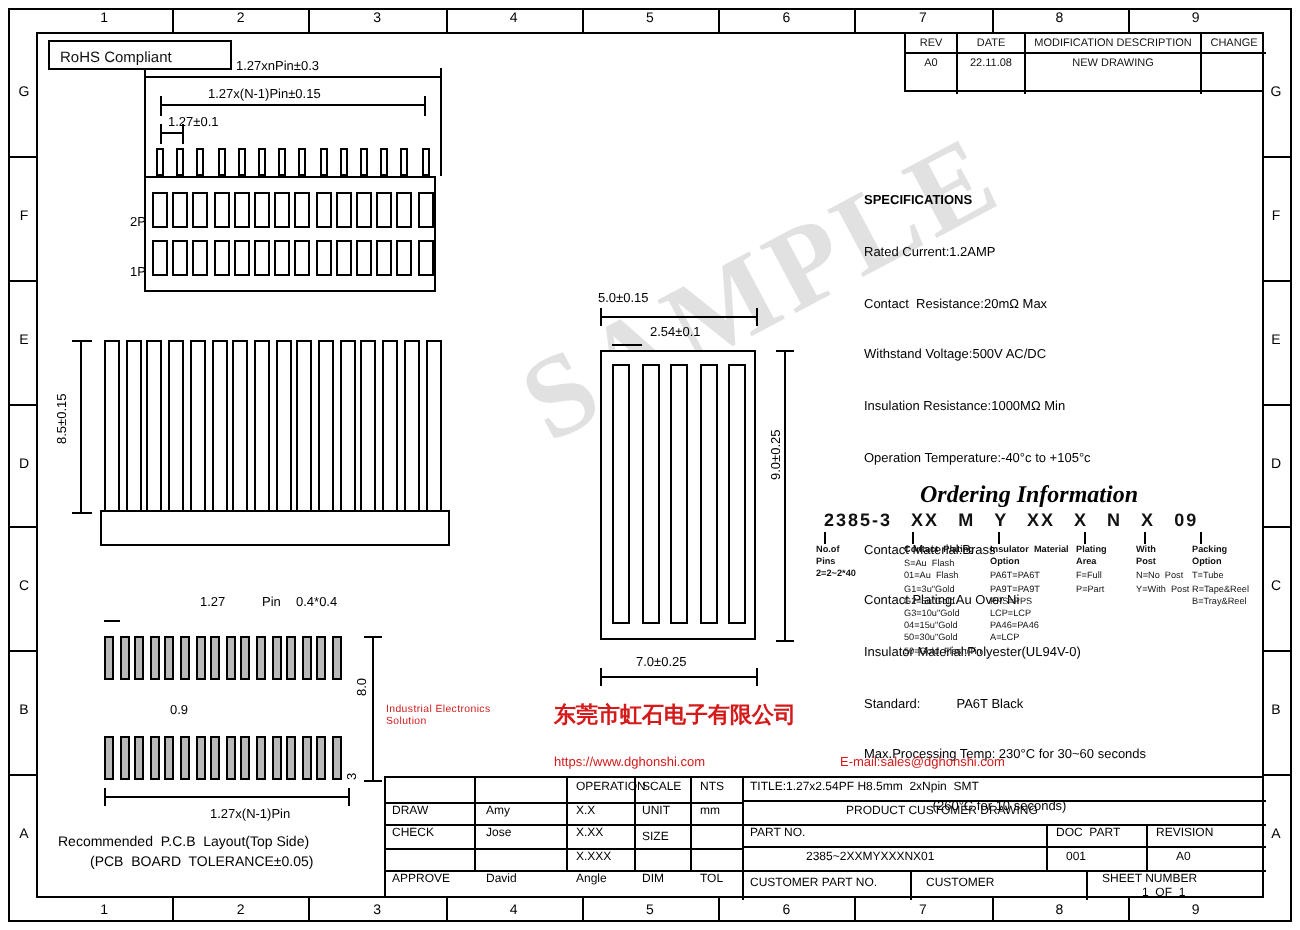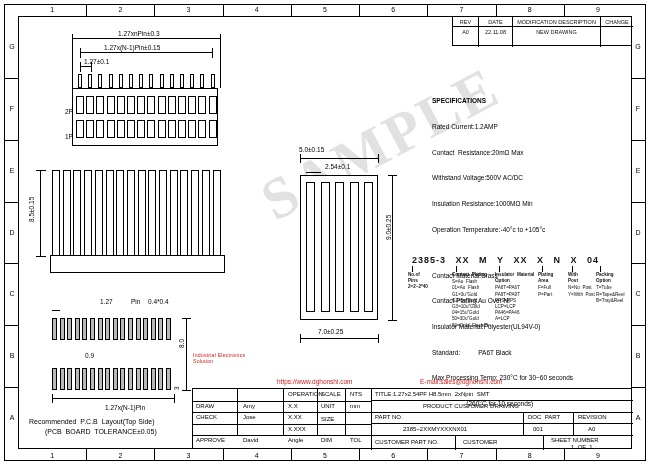--- a/index.html
+++ b/index.html
@@ -77,20 +77,23 @@
 <div id="sheet">
 
   <div class="frame-outer"></div>
   <div class="frame-inner"></div>
 
   <div id="cols-top"></div>
   <div id="cols-bot"></div>
   <div id="rows-left"></div>
   <div id="rows-right"></div>
 
+  <div id="rohs" class="bx">
+    <span>RoHS Compliant</span>
+  </div>
 
   <div id="wm">SAMPLE</div>
 
   <div id="hdr">
     <div class="hcell" style="left:0;width:26px;height:10px;border-bottom:1px solid #000;">REV</div>
     <div class="hcell" style="left:26px;width:34px;height:10px;border-bottom:1px solid #000;">DATE</div>
     <div class="hcell" style="left:60px;width:88px;height:10px;border-bottom:1px solid #000;">MODIFICATION DESCRIPTION</div>
     <div class="hcell" style="left:148px;width:32px;height:10px;border-right:none;border-bottom:1px solid #000;">CHANGE</div>
 
     <div class="hcell" style="left:0;top:10px;width:26px;height:20px;">A0</div>
@@ -269,30 +272,31 @@
     <div>Operation Temperature:-40°c to +105°c</div>
     <div style="height:4px;"></div>
     <div>Contact Material:Brass</div>
     <div>Contact Plating:Au Over Ni</div>
     <div>Insulator Material:Polyester(UL94V-0)</div>
     <div>Standard:          PA6T Black</div>
     <div>Max.Processing Temp: 230°C for 30~60 seconds</div>
     <div>                   (260°C for 10 seconds)</div>
   </div>
 
+  <div id="ordering-title" class="t" style="position:absolute;">Ordering Information</div>
   <div id="ordercode" style="position:absolute;">
     <span>2385-3</span>
     <span style="padding-left:6px">XX</span>
     <span style="padding-left:6px">M</span>
     <span style="padding-left:6px">Y</span>
     <span style="padding-left:6px">XX</span>
     <span style="padding-left:6px">X</span>
     <span style="padding-left:6px">N</span>
     <span style="padding-left:6px">X</span>
-    <span style="padding-left:6px">04</span>
+    <span style="padding-left:6px">09</span>
   </div>
   <div id="ordering-cols" style="position:absolute;left:0;top:0;width:650px;height:465px;">
       <div class="ord-col" style="left:408px;top:272px;width:48px;"><div style="font-weight:bold;margin-bottom:1px;white-space:pre;">No.of
 Pins
 2=2~2*40</div></div>
       <div class="dimvert" style="left:412px;top:266px;height:6px;"></div>
       <div class="ord-col" style="left:452px;top:272px;width:48px;"><div style="font-weight:bold;margin-bottom:1px;white-space:pre;">Contact  Plating</div><div>S=Au  Flash</div><div>01=Au  Flash</div><div>G1=3u"Gold</div><div>G2=5u"Gold</div><div>G3=10u"Gold</div><div>04=15u"Gold</div><div>50=30u"Gold</div><div>50=Gold  Flash/Tin</div></div>
       <div class="dimvert" style="left:456px;top:266px;height:6px;"></div>
       <div class="ord-col" style="left:495px;top:272px;width:48px;"><div style="font-weight:bold;margin-bottom:1px;white-space:pre;">Insulator  Material
 Option</div><div>PA6T=PA6T</div><div>PA9T=PA9T</div><div>PPS=PPS</div><div>LCP=LCP</div><div>PA46=PA46</div><div>A=LCP</div></div>
@@ -304,20 +308,21 @@
 Post</div><div>N=No  Post</div><div>Y=With  Post</div></div>
       <div class="dimvert" style="left:572px;top:266px;height:6px;"></div>
       <div class="ord-col" style="left:596px;top:272px;width:48px;"><div style="font-weight:bold;margin-bottom:1px;white-space:pre;">Packing
 Option</div><div>T=Tube</div><div>R=Tape&amp;Reel</div><div>B=Tray&amp;Reel</div></div>
       <div class="dimvert" style="left:600px;top:266px;height:6px;"></div>
     </div>
 
   <div id="logo-red">
     <div class="logo-sub">Industrial  Electronics  Solution</div>
   </div>
+  <div class="t" style="left:277px;top:352px;font-size:11px;font-weight:bold;color:#d41a1a;">东莞市虹石电子有限公司</div>
   <div class="t" style="left:277px;top:378px;font-size:6.5px;color:#d41a1a;">https://www.dghonshi.com</div>
   <div class="t" style="left:420px;top:378px;font-size:6.5px;color:#d41a1a;">E-mail:sales@dghonshi.com</div>
 
   <div id="tb">
 
     <div class="tbl" style="left:44px;top:0;width:1px;height:46px;"></div>
     <div class="tbl" style="left:90px;top:0;width:1px;height:46px;"></div>
     <div class="tbl" style="left:124px;top:0;width:1px;height:46px;"></div>
     <div class="tbl" style="left:152px;top:0;width:1px;height:46px;"></div>
     <div class="tbl" style="left:178px;top:0;width:1px;height:61px;"></div>

